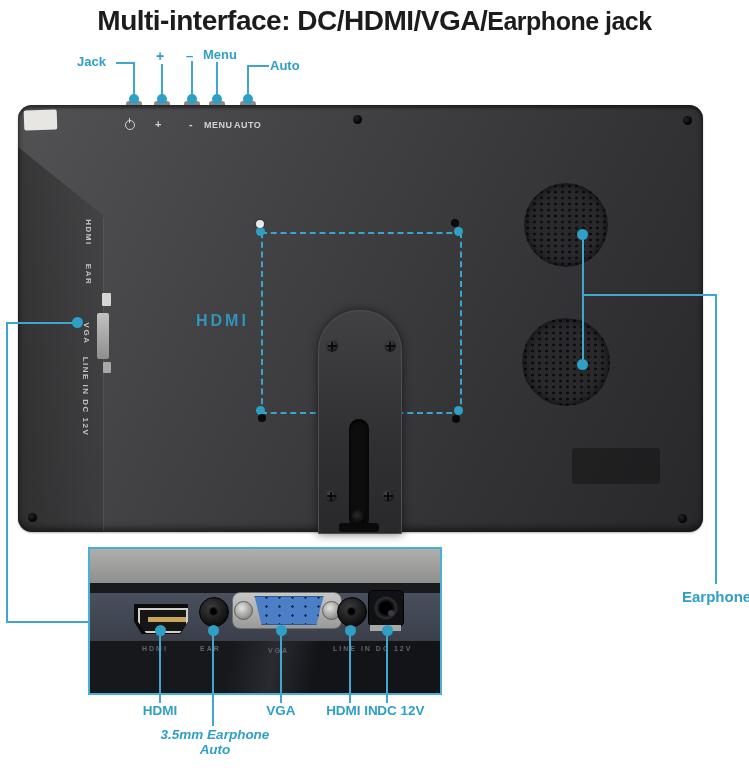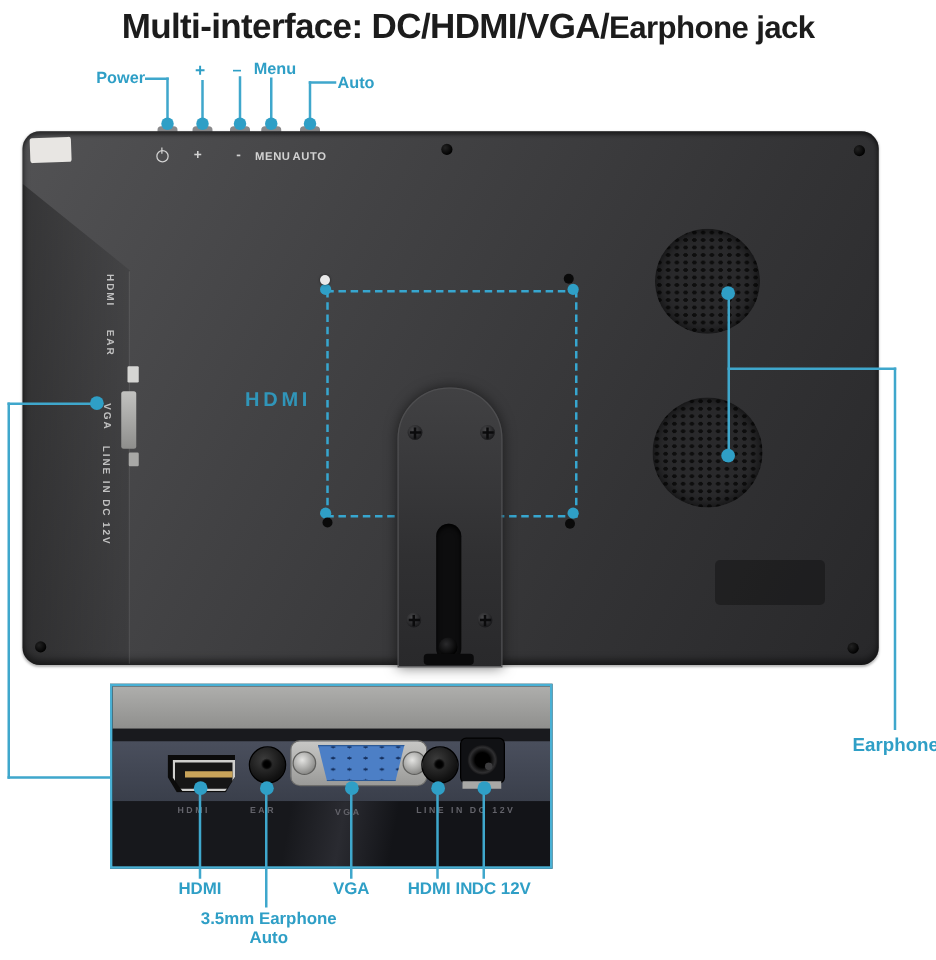--- a/index.html
+++ b/index.html
@@ -84,21 +84,21 @@
 </style>
 </head>
 <body>
 
 <div class="canvas">
 
   <div class="abs title">
     <span class="t1">Multi-interface: DC/HDMI/VGA/</span><span class="t2">Earphone jack</span>
   </div>
 
-  <div class="abs clabel" style="left:77px;top:54px;">Power</div>
+  <div class="abs clabel" style="left:77px;top:54px;">Jack</div>
   <div class="abs clabel" style="left:156px;top:48px;font-size:14px;">+</div>
   <div class="abs clabel" style="left:186px;top:48px;">–</div>
   <div class="abs clabel" style="left:203px;top:47px;">Menu</div>
   <div class="abs clabel" style="left:270px;top:58px;">Auto</div>
 
   <div class="abs cline" style="left:116px;top:62px;width:19px;height:2px;"></div>
   <div class="abs cline" style="left:133px;top:62px;width:2px;height:34px;"></div>
   <div class="abs cline" style="left:161px;top:64px;width:2px;height:32px;"></div>
   <div class="abs cline" style="left:191px;top:61px;width:2px;height:35px;"></div>
   <div class="abs cline" style="left:216px;top:62px;width:2px;height:34px;"></div>
@@ -225,21 +225,21 @@
   <div class="abs cline" style="left:280px;top:630px;width:2px;height:73px;"></div>
   <div class="abs cline" style="left:349px;top:630px;width:2px;height:73px;"></div>
   <div class="abs cline" style="left:386px;top:630px;width:2px;height:73px;"></div>
   <div class="abs cdot big" style="left:155px;top:625px;"></div>
   <div class="abs cdot big" style="left:208px;top:625px;"></div>
   <div class="abs cdot big" style="left:276px;top:625px;"></div>
   <div class="abs cdot big" style="left:345px;top:625px;"></div>
   <div class="abs cdot big" style="left:382px;top:625px;"></div>
 
   <div class="abs plabel" style="left:130px;top:703px;width:60px;">HDMI</div>
-  <div class="abs plabel" style="left:140px;top:727px;width:150px;line-height:15px;">
+  <div class="abs plabel" style="left:140px;top:727px;width:150px;line-height:15px;font-style:italic;">
     <div>3.5mm Earphone</div>
     <div>Auto</div>
   </div>
   <div class="abs plabel" style="left:251px;top:703px;width:60px;">VGA</div>
   <div class="abs plabel" style="left:320px;top:703px;width:64px;">HDMI IN</div>
   <div class="abs plabel" style="left:372px;top:703px;width:58px;">DC 12V</div>
 
 </div>
 
 </body></html>

